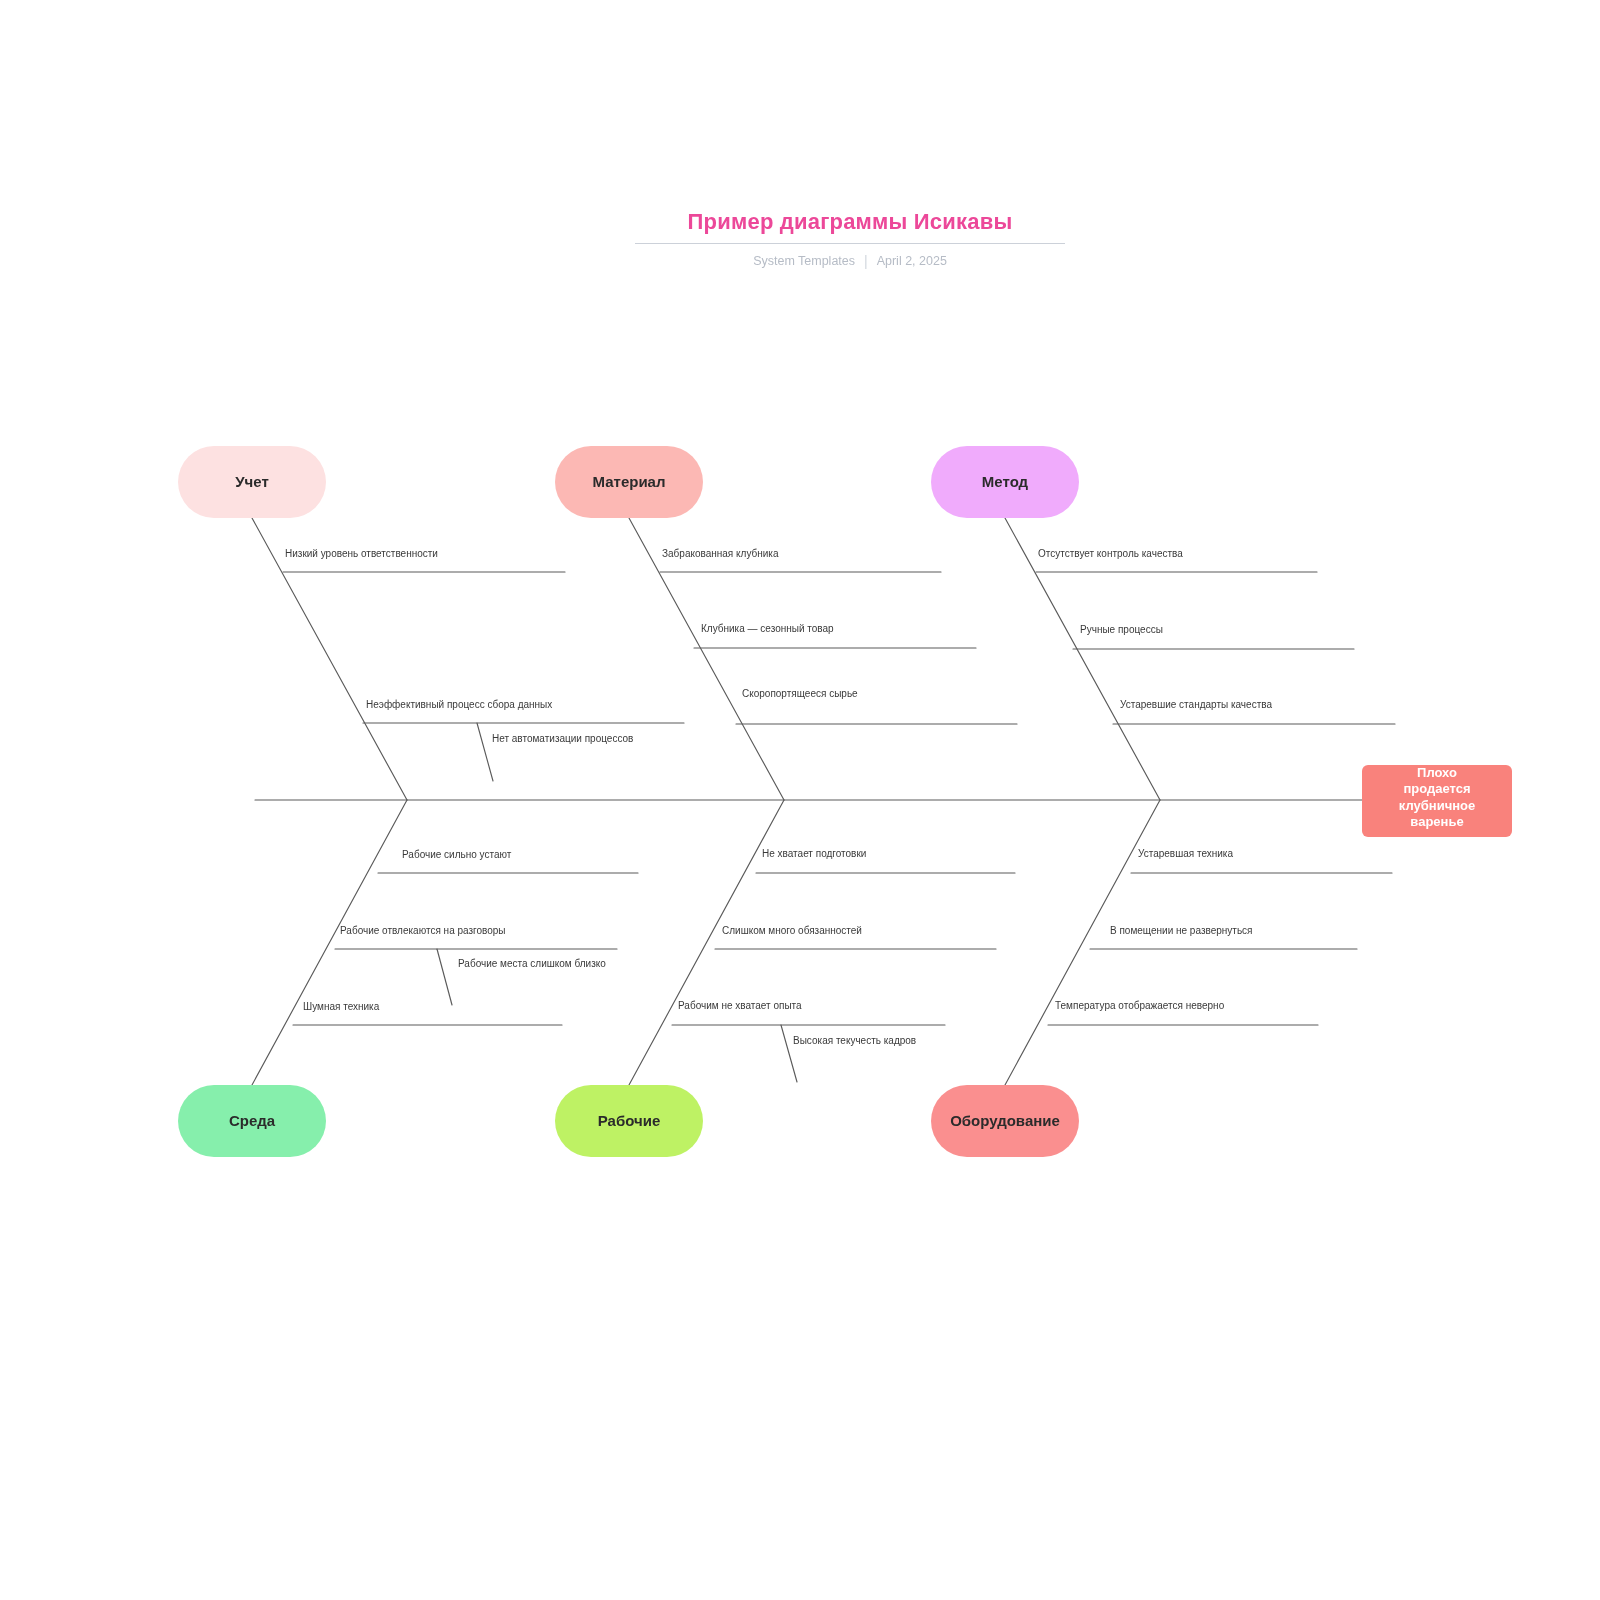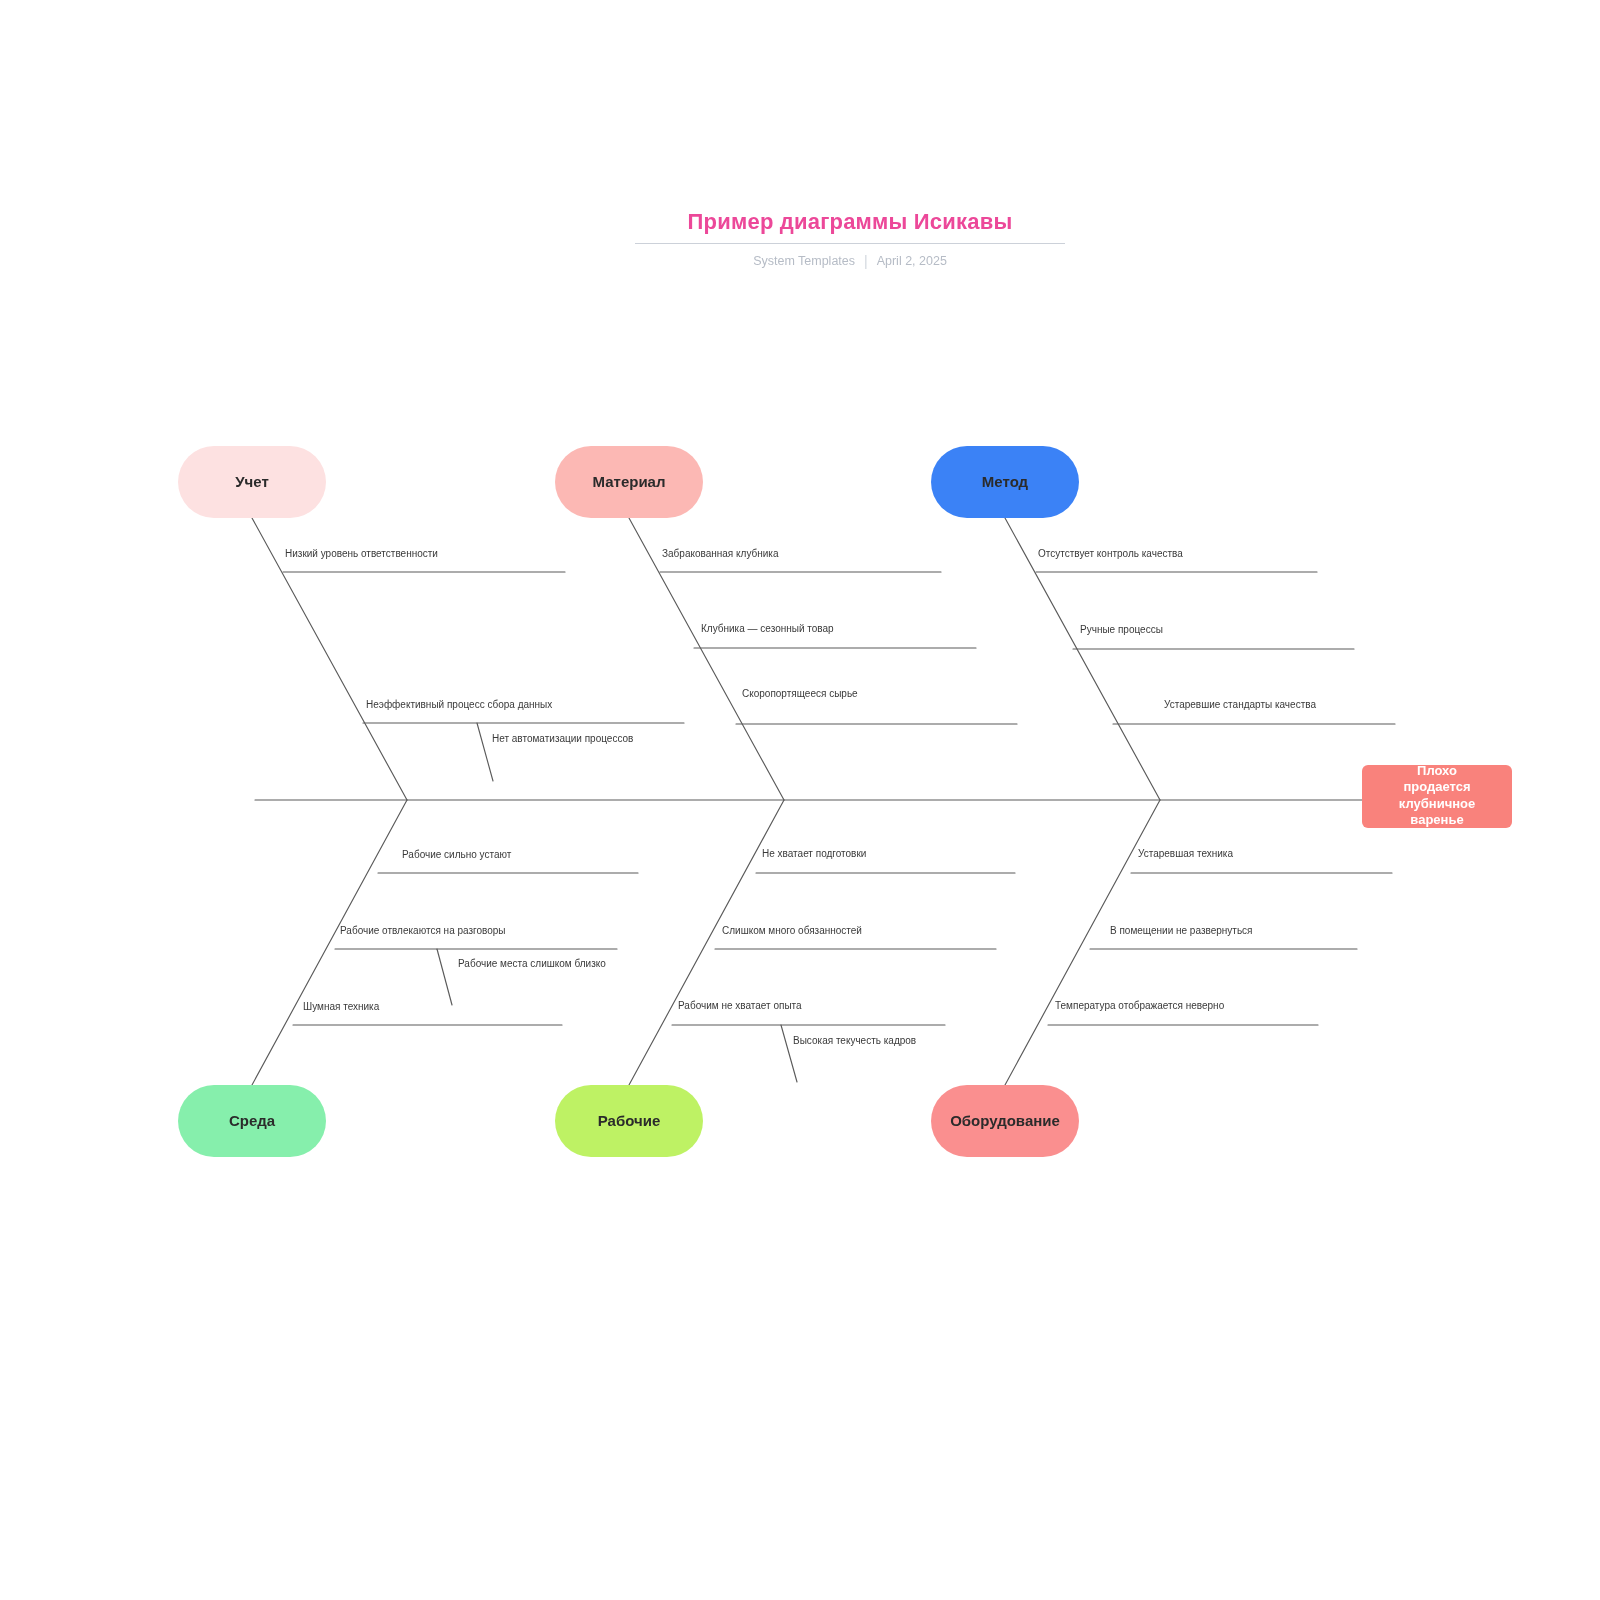--- a/index.html
+++ b/index.html
@@ -78,24 +78,24 @@
     text-align: center;
     line-height: 1.15;
   }
 
   
   #effect-box {
     position: absolute;
     left: 1362px;
     top: 765px;
     width: 150px;
-    height: 63px;
+    height: 72px;
     border-radius: 6px;
     display: flex;
-    align-items: flex-end;
+    align-items: flex-start;
     justify-content: center;
     box-sizing: border-box;
     padding: 0 22px;
   }
   #effect-box .effect-label {
     font-size: 13px;
     font-weight: bold;
     color: #ffffff;
     text-align: center;
     line-height: 1.25;
@@ -167,21 +167,21 @@
 
     </g>
   </svg>
 
   <div class="cat-pill" style="left:178px; top:446px; background:#FDE1E1;">
     <span class="cat-label">Учет</span>
   </div>
   <div class="cat-pill" style="left:555px; top:446px; background:#FCB8B4;">
     <span class="cat-label">Материал</span>
   </div>
-  <div class="cat-pill" style="left:931px; top:446px; background:#3b82f6;">
+  <div class="cat-pill" style="left:931px; top:446px; background:#f0abfc;">
     <span class="cat-label">Метод</span>
   </div>
 
   <div class="cat-pill" style="left:178px; top:1085px; background:#86efac;">
     <span class="cat-label">Среда</span>
   </div>
   <div class="cat-pill" style="left:555px; top:1085px; background:#bef264;">
     <span class="cat-label">Рабочие</span>
   </div>
   <div class="cat-pill" style="left:931px; top:1085px; background:#FA8F8F;">
@@ -195,21 +195,21 @@
   <div class="cause-label" style="left:285px; top:548px;">Низкий уровень ответственности</div>
   <div class="cause-label" style="left:366px; top:699px;">Неэффективный процесс сбора данных</div>
   <div class="cause-label wrap" style="left:492px; top:733px;">Нет автоматизации процессов</div>
 
   <div class="cause-label" style="left:662px; top:548px;">Забракованная клубника</div>
   <div class="cause-label" style="left:701px; top:623px;">Клубника — сезонный товар</div>
   <div class="cause-label" style="left:742px; top:688px;">Скоропортящееся сырье</div>
 
   <div class="cause-label" style="left:1038px; top:548px;">Отсутствует контроль качества</div>
   <div class="cause-label" style="left:1080px; top:624px;">Ручные процессы</div>
-  <div class="cause-label" style="left:1120px; top:699px;margin-left:44px;">Устаревшие стандарты качества</div>
+  <div class="cause-label" style="left:1120px; top:699px;">Устаревшие стандарты качества</div>
 
   <div class="cause-label" style="left:385px; top:849px;margin-left:17px;">Рабочие сильно устают</div>
   <div class="cause-label" style="left:340px; top:925px;">Рабочие отвлекаются на разговоры</div>
   <div class="cause-label wrap" style="left:458px; top:958px;">Рабочие места слишком близко</div>
   <div class="cause-label" style="left:303px; top:1001px;">Шумная техника</div>
 
   <div class="cause-label" style="left:762px; top:848px;">Не хватает подготовки</div>
   <div class="cause-label" style="left:722px; top:925px;">Слишком много обязанностей</div>
   <div class="cause-label" style="left:678px; top:1000px;">Рабочим не хватает опыта</div>
   <div class="cause-label" style="left:793px; top:1035px;">Высокая текучесть кадров</div>

